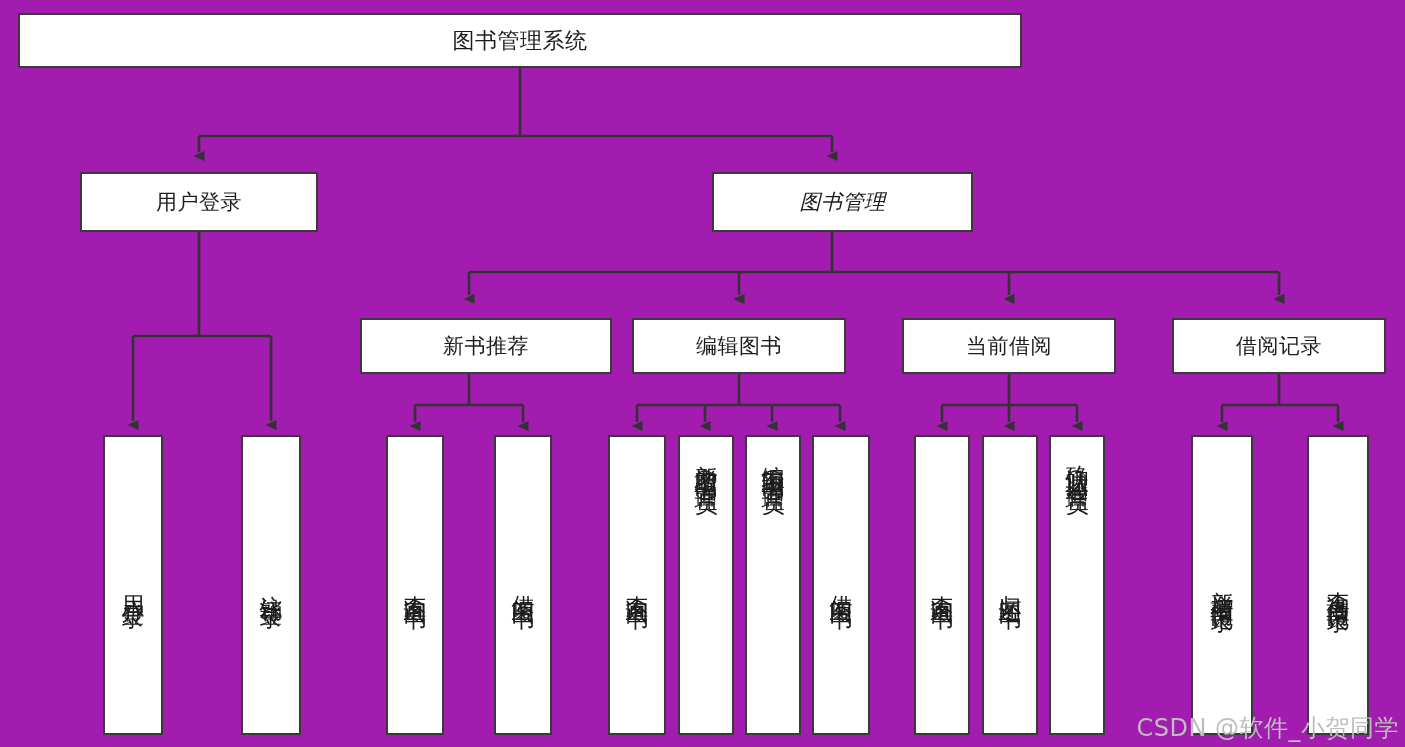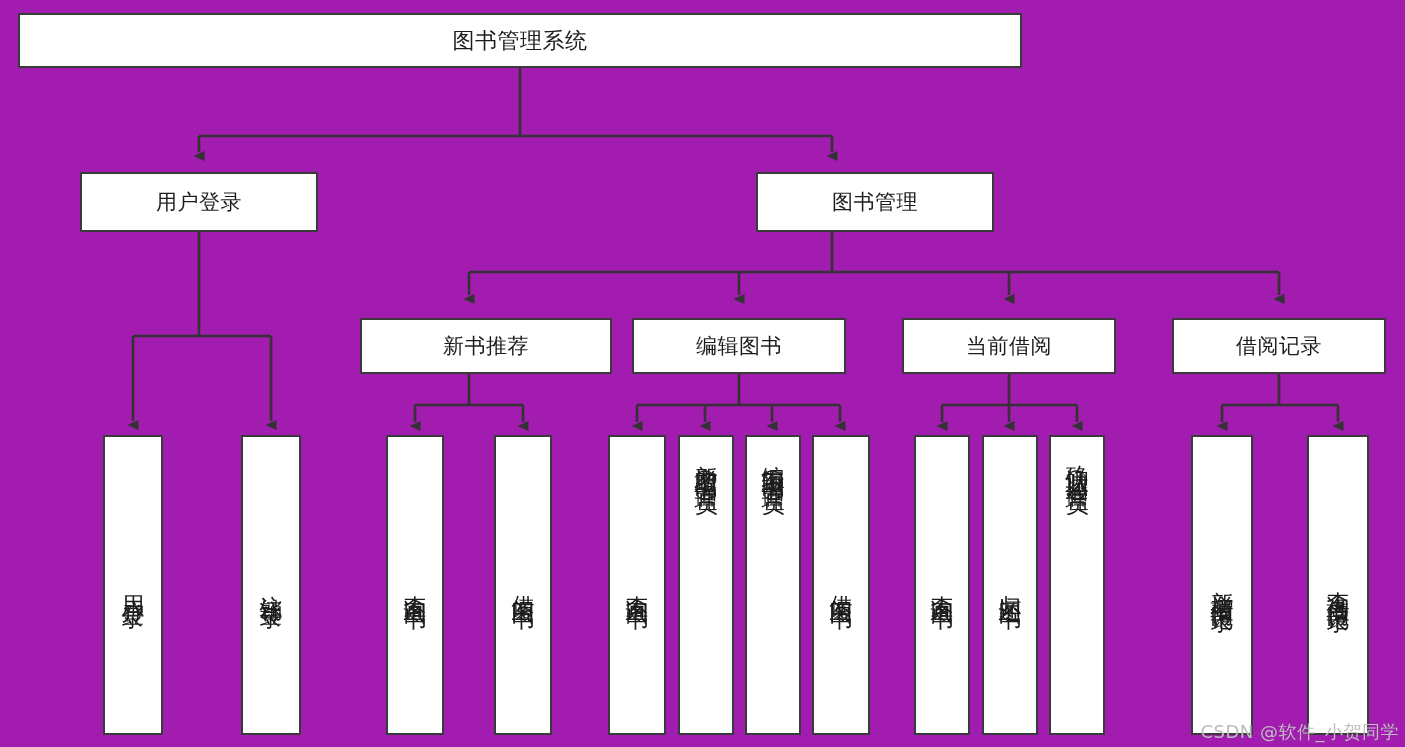--- a/index.html
+++ b/index.html
@@ -46,21 +46,21 @@
     font-size:23px;
     line-height:1.0;
     letter-spacing:4px;
     white-space:nowrap;
   }
   .node.vert.center-text{align-items:center;padding-top:0;padding-bottom:0;}
 
   #watermark{
     position:absolute;
     right:6px;bottom:3px;
-    font-size:18px;
+    font-size:24px;
     color:#bdbdbd;
     letter-spacing:0.5px;
     white-space:nowrap;
     z-index:5;
     font-family:"DejaVu Sans","Liberation Sans",sans-serif;
   }
 </style>
 </head>
 <body>
 
@@ -117,21 +117,21 @@
   </svg>
 
   <div class="node root horiz" style="left:18px;top:13px;width:1004px;height:55px;">
     <span class="label">图书管理系统</span>
   </div>
 
   <div class="node horiz" style="left:80px;top:172px;width:238px;height:60px;">
     <span class="label">用户登录</span>
   </div>
 
-  <div class="node horiz" style="left:756px;top:172px;width:238px;height:60px;">
+  <div class="node horiz" style="left:712px;top:172px;width:261px;height:60px;font-style:italic;">
     <span class="label">图书管理</span>
   </div>
 
   <div class="node horiz" style="left:360px;top:318px;width:252px;height:56px;">
     <span class="label">新书推荐</span>
   </div>
 
   <div class="node horiz" style="left:632px;top:318px;width:214px;height:56px;">
     <span class="label">编辑图书</span>
   </div>

